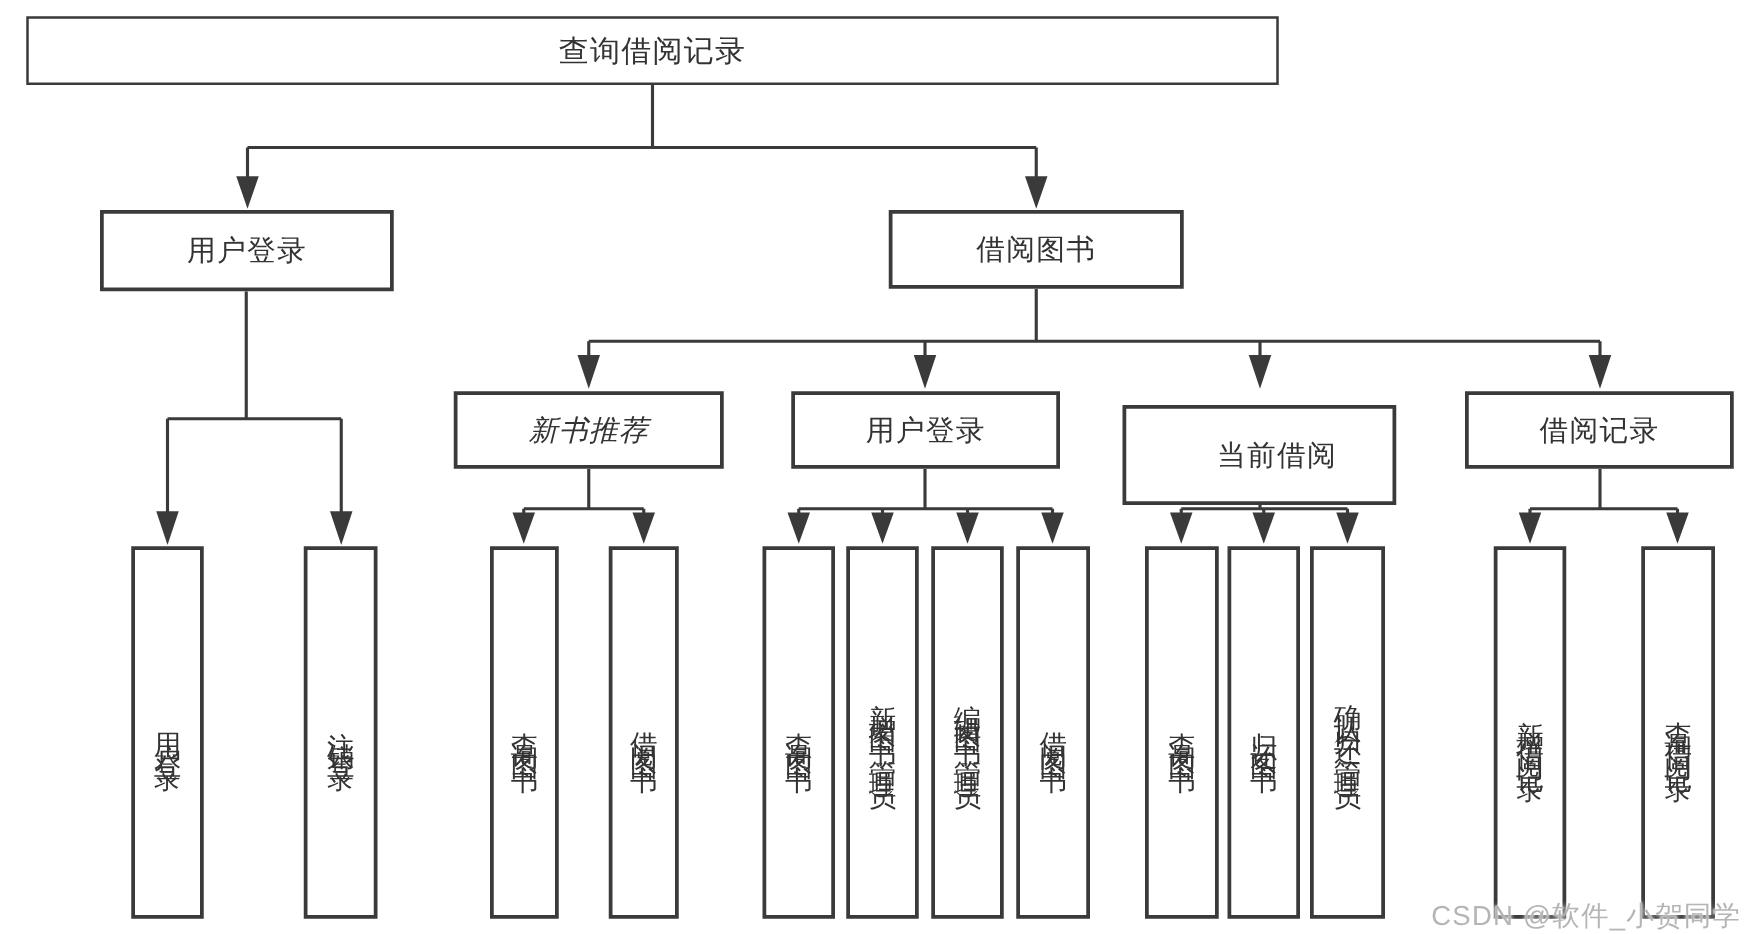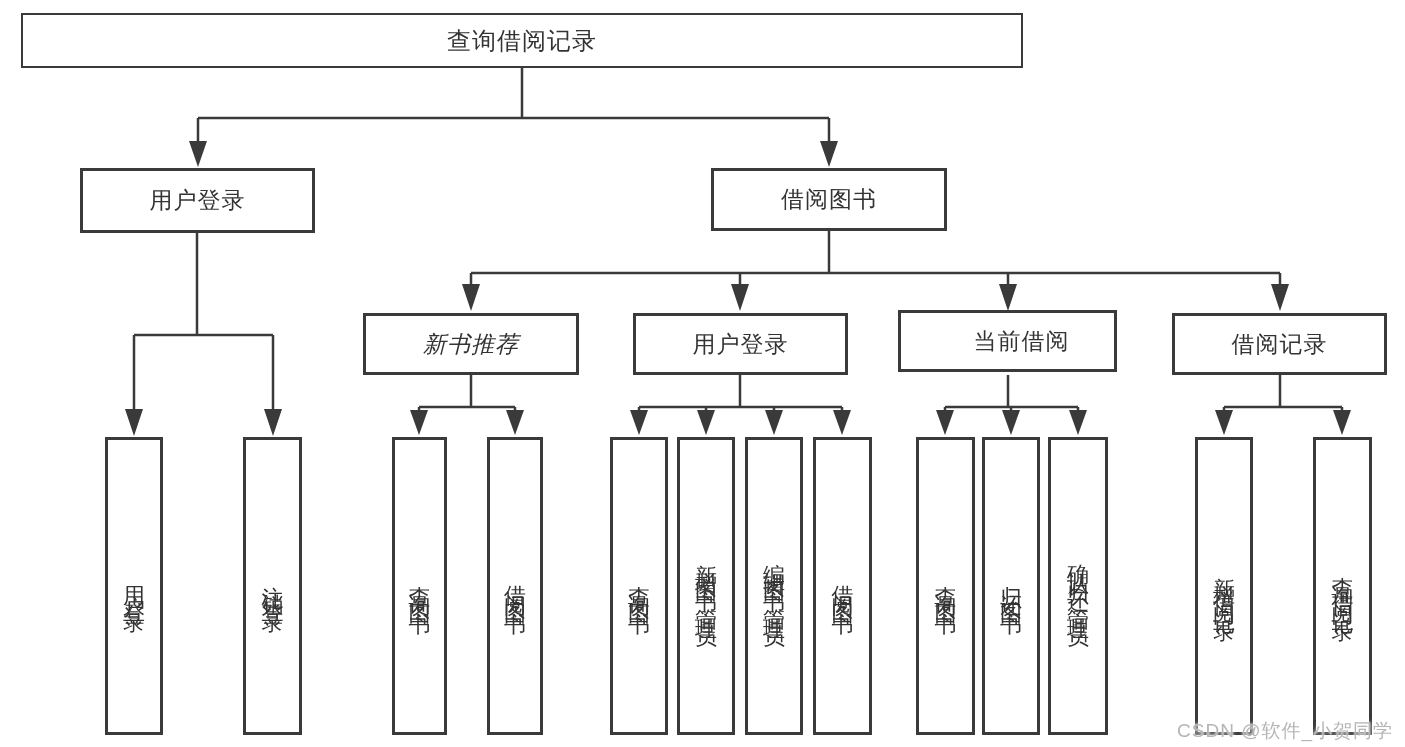--- a/index.html
+++ b/index.html
@@ -36,21 +36,21 @@
   .vnode .vtext{
     writing-mode:vertical-rl;
     text-orientation:mixed;
     letter-spacing:9px;
     line-height:1;
     white-space:nowrap;
   }
   .watermark{
     position:absolute;
     right:12px;top:718px;
-    font-size:19px;
+    font-size:22px;
     color:var(--wm);
     letter-spacing:1px;
     text-shadow:0 0 2px #fff,0 0 4px #fff;
     z-index:5;
     white-space:nowrap;
   }
 </style>
 </head>
 <body>
 
@@ -106,21 +106,21 @@
   <div class="node" style="left:711px;top:168px;width:236px;height:63px;">
     <span>借阅图书</span>
   </div>
 
   <div class="node" style="left:363px;top:313px;width:216px;height:62px;font-style:italic;">
     <span>新书推荐</span>
   </div>
   <div class="node" style="left:633px;top:313px;width:215px;height:62px;">
     <span>用户登录</span>
   </div>
-  <div class="node" style="left:898px;top:310px;width:219px;height:62px;padding-left:28px;">
+  <div class="node" style="left:898px;top:324px;width:219px;height:80px;padding-left:28px;">
     <span>当前借阅</span>
   </div>
   <div class="node" style="left:1172px;top:313px;width:215px;height:62px;">
     <span>借阅记录</span>
   </div>
 
   <div class="node vnode" style="left:105px;top:437px;width:58px;height:298px;">
     <span class="vtext">用户登录</span>
   </div>
   <div class="node vnode" style="left:243px;top:437px;width:59px;height:298px;">

